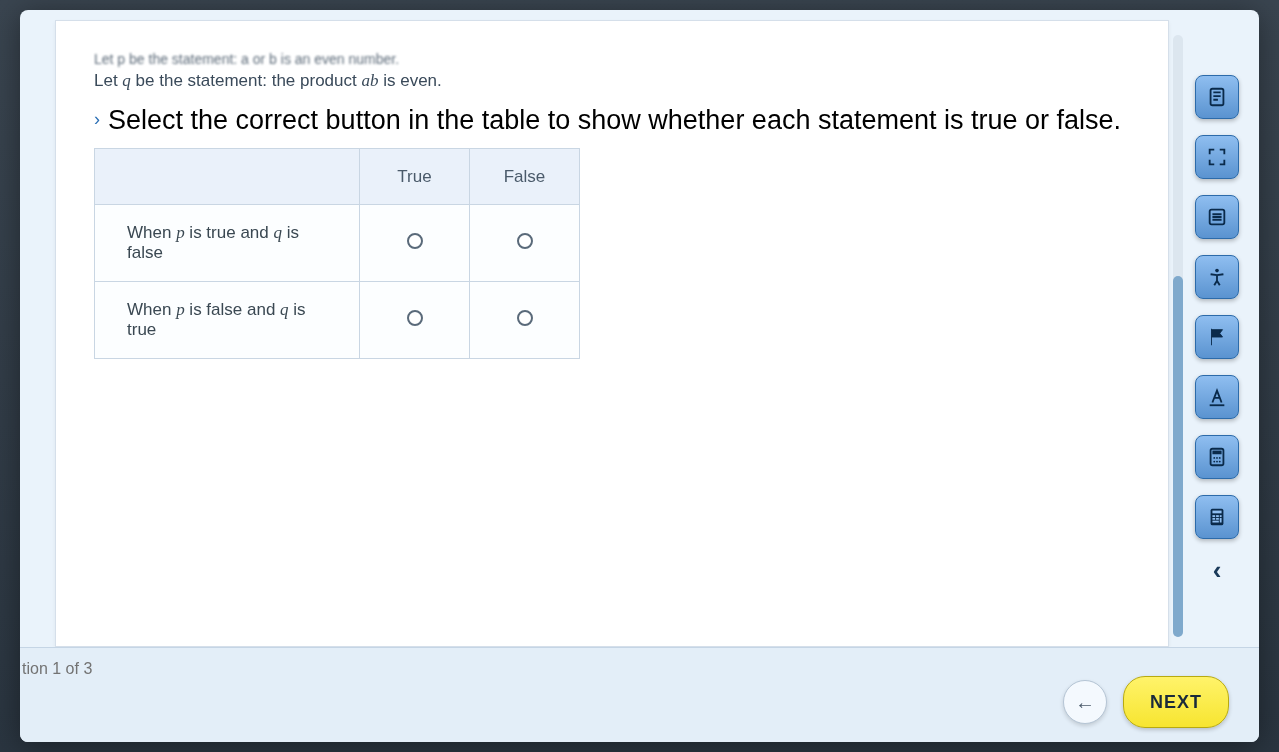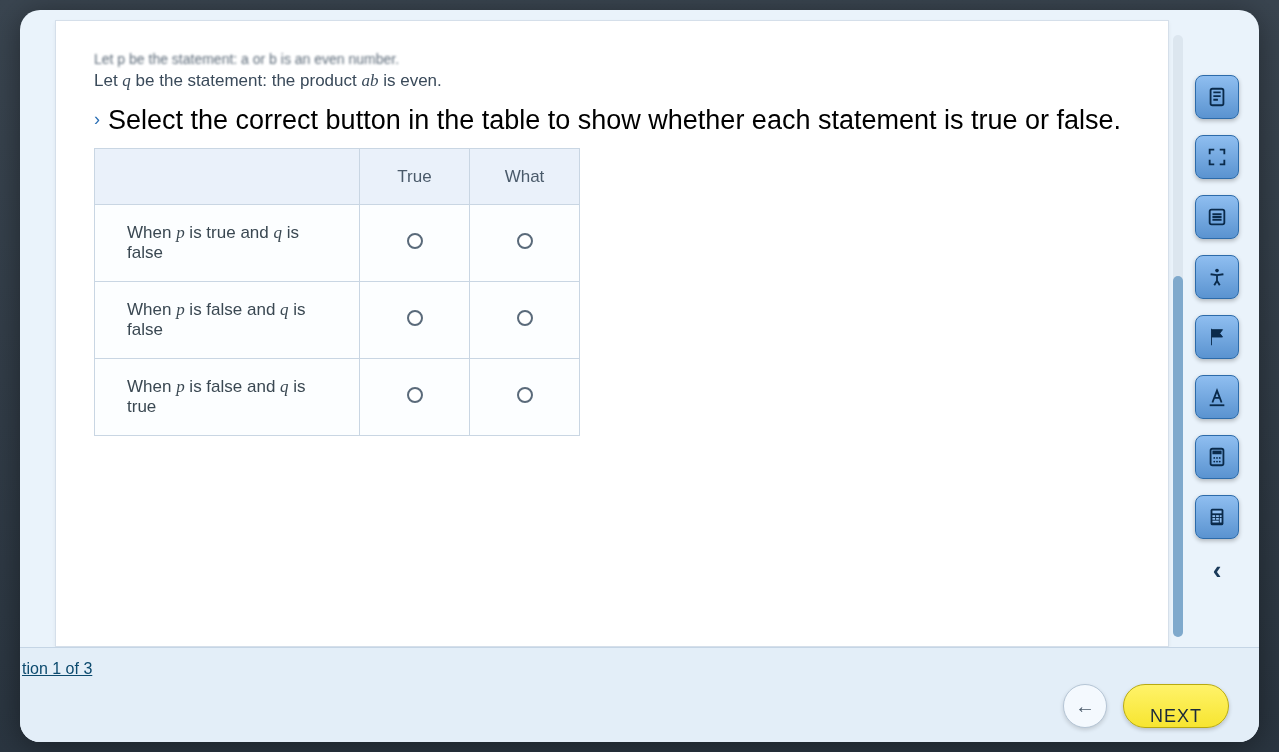--- a/index.html
+++ b/index.html
@@ -8,21 +8,21 @@
   background: linear-gradient(180deg, #3a4550 0%, #2a3540 100%);
   width: 1279px;
   height: 752px;
   overflow: hidden;
   position: relative;
 }
 .screen-frame {
   position: absolute;
   top: 10px; left: 20px; right: 20px; bottom: 10px;
   background: #eaf3fb;
-  border-radius: 20px;
+  border-radius: 8px;
   box-shadow: 0 4px 30px rgba(0,0,0,.4);
   overflow: hidden;
 }
 .content-area {
   position: absolute;
   top: 10px; left: 35px; right: 90px; bottom: 95px;
   background: #fff;
   border: 1px solid #d5dfea;
   box-shadow: 0 2px 4px rgba(0,0,0,.05);
   padding: 30px 38px;
@@ -141,52 +141,51 @@
   position: absolute;
   bottom: 0; left: 0; right: 0;
   height: 95px;
   background: #e3eef8;
   border-top: 1px solid #c5d5e5;
 }
 .footer-caption {
   position: absolute;
   left: 2px; top: 12px;
   font-size: 16px;
-  color: #0c4a6e;
-  text-decoration: underline;
+  color: #737373;
 }
 .footer-nav {
   position: absolute;
   right: 30px; bottom: 14px;
   display: flex;
   align-items: center;
   gap: 16px;
 }
 .back-circle {
   width: 44px; height: 44px;
   border-radius: 50%;
   background: #f4f9fe;
   border: 1px solid #b5c5d5;
   display: flex; align-items: center; justify-content: center;
   font-size: 20px;
   color: #4a5a6a;
   cursor: pointer;
   box-shadow: 0 2px 4px rgba(0,0,0,.15);
 }
 .next-btn {
-  height: 44px;
+  height: 52px;
   padding: 0 26px;
   border-radius: 22px;
   background: linear-gradient(180deg, #fff36a, #f7e530);
   border: 1px solid #b8aa10;
   color: #1a2a3a;
-  font-weight: normal;
+  font-weight: bold;
   font-size: 18px;
   letter-spacing: 1px;
-  display: flex; align-items: flex-end;
+  display: flex; align-items: center;
   cursor: pointer;
   box-shadow: 0 2px 4px rgba(0,0,0,.2);
 }
 </style>
 </head>
 <body>
 
 <div class="screen-frame">
 
   <div class="content-area">
@@ -201,34 +200,27 @@
     <div class="prompt-row">
       <div class="prompt-caret">›</div>
       <div class="prompt-text">Select the correct button in the table to show whether each statement is true or false.</div>
     </div>
 
     <table class="truth">
       <thead>
         <tr>
           <th class="th-first"></th>
           <th class="th-col">True</th>
-          <th class="th-col">What</th>
+          <th class="th-col">False</th>
         </tr>
       </thead>
       <tbody>
         <tr>
           <td class="row-label">
             <span>When </span><span class="mi">p</span><span> is true and </span><span class="mi">q</span><span> is false</span>
-          </td>
-          <td class="opt"><span class="radio-ring"></span></td>
-          <td class="opt"><span class="radio-ring"></span></td>
-        </tr>
-        <tr>
-          <td class="row-label">
-            <span>When </span><span class="mi">p</span><span> is false and </span><span class="mi">q</span><span> is false</span>
           </td>
           <td class="opt"><span class="radio-ring"></span></td>
           <td class="opt"><span class="radio-ring"></span></td>
         </tr>
         <tr>
           <td class="row-label">
             <span>When </span><span class="mi">p</span><span> is false and </span><span class="mi">q</span><span> is true</span>
           </td>
           <td class="opt"><span class="radio-ring"></span></td>
           <td class="opt"><span class="radio-ring"></span></td>

